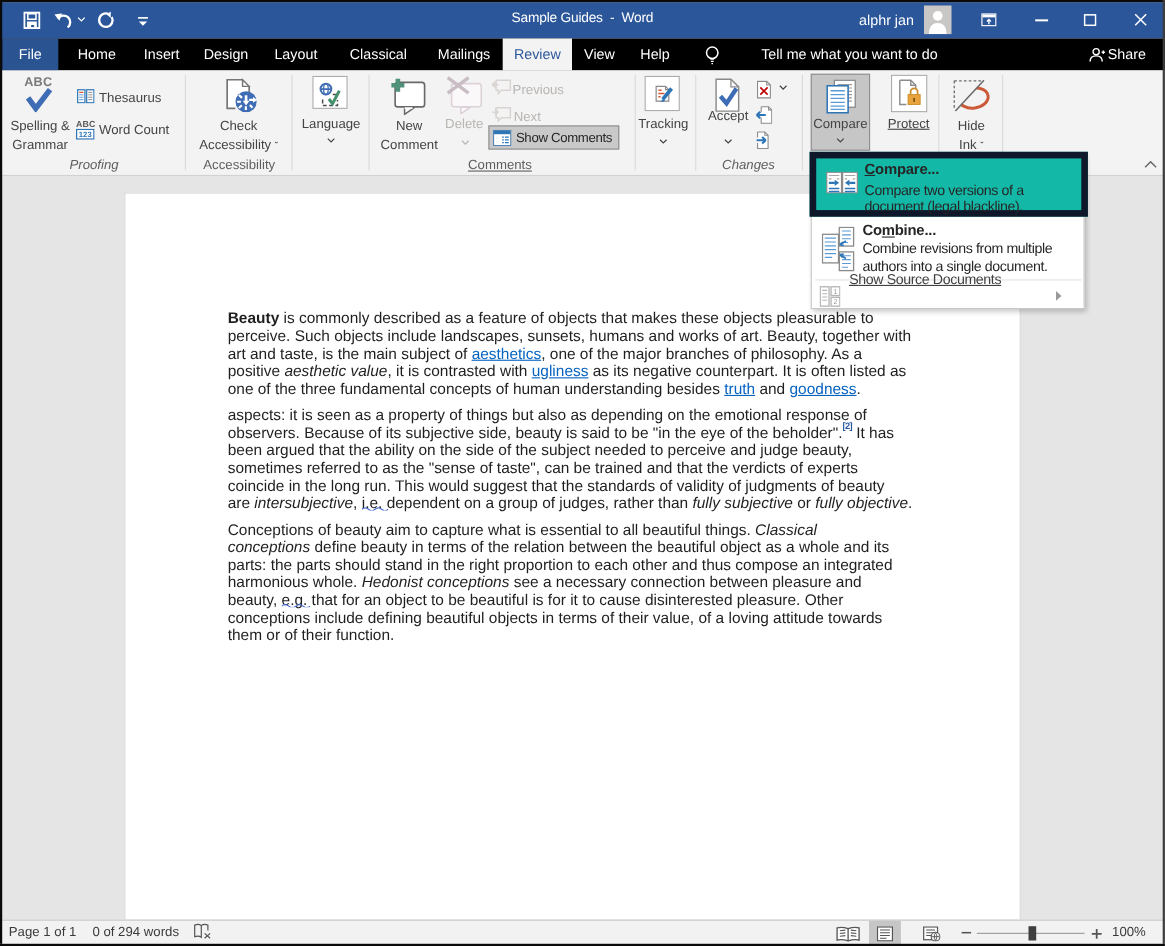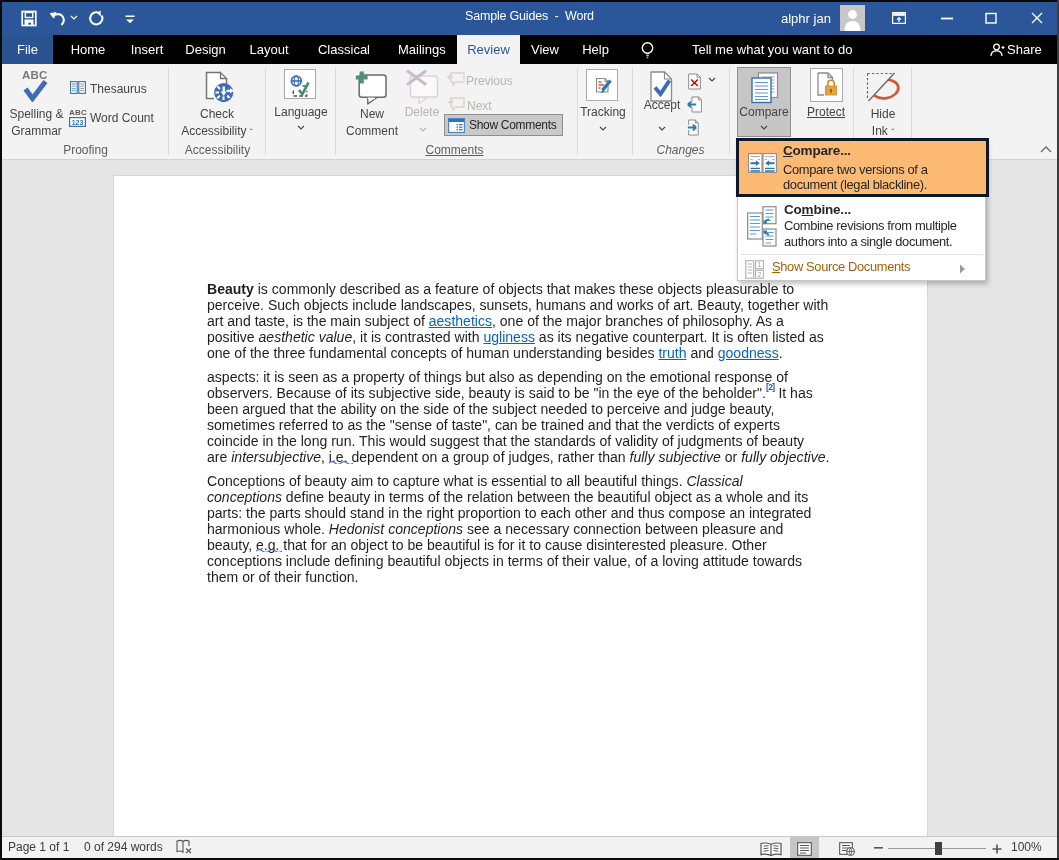--- a/index.html
+++ b/index.html
@@ -31,21 +31,21 @@
 #doc .ln { white-space:nowrap; height:16px; line-height:16px; }
 #doc .psp { height:8px; }
 #doc a { color:#0563c1; text-decoration:underline; }
 #doc sup { font-size:8.5px; line-height:0; position:relative; top:-2px; letter-spacing:-0.6px; font-weight:bold; }
 .sq { position:relative;margin-top:40px; }
 .sq svg { position:absolute; left:0px; top:10.5px; }
 
 #statusbar { position:absolute; left:0; top:836px; width:1059px; height:22px; background:#f2f2f2; border-top:1px solid #c8c8c8; color:#3b3b3b; font-size:12px; }
 
 #menu { position:absolute; left:737px; top:139px; width:249px; height:142px; background:#fff; border:1px solid #c6c6c6; box-shadow:2px 3px 5px rgba(0,0,0,0.25); z-index:20; }
-#mi1 { position:absolute; left:-2px; top:-2px; width:253px; height:59px; background:#fdba74; border:3px solid #0f172a;padding-left:28px; }
+#mi1 { position:absolute; left:-2px; top:-2px; width:253px; height:59px; background:#14b8a6; border:6px solid #0f172a;padding-left:28px; }
 .mtitle { position:absolute; font-size:13.5px; font-weight:bold; color:#262626; white-space:nowrap; letter-spacing:-0.2px; }
 .mdesc { position:absolute; font-size:12.9px; color:#262626; line-height:15.6px; white-space:nowrap; letter-spacing:-0.35px; }
 .u { text-decoration:underline; }
 </style>
 </head>
 <body>
   <div id="titlebar">
     <div id="title-text">Sample Guides&nbsp; -&nbsp; Word</div>
     <div class="abs" style="left:781px;top:9px;color:#fff;font-size:13px;">alphr jan</div>
     <svg class="abs" style="left:21px;top:8px;" width="16" height="17" viewBox="0 0 16 17">
@@ -114,21 +114,21 @@
   </div>
   <div id="ribbon">
     <div class="gsep" style="left:168px;"></div>
     <div class="gsep" style="left:265px;"></div>
     <div class="gsep" style="left:335px;"></div>
     <div class="gsep" style="left:577px;"></div>
     <div class="gsep" style="left:632px;"></div>
     <div class="gsep" style="left:729px;"></div>
     <div class="gsep" style="left:853px;"></div>
     <div class="gsep" style="left:911px;"></div>
-    <div class="glabel" style="left:23px;width:125px;">Proofing</div>
+    <div class="glabel" style="left:23px;width:125px;font-style:italic;">Proofing</div>
     <div class="glabel" style="left:155px;width:125px;">Accessibility</div>
     <div class="glabel" style="left:392px;width:125px;text-decoration:underline;">Comments</div>
     <div class="glabel" style="left:618px;width:125px;font-style:italic;">Changes</div>
 
     <div class="abs" style="left:22px;top:5px;width:30px;font-size:11.5px;font-weight:bold;color:#7a7a7a;letter-spacing:0.2px;">ABC</div>
     <svg class="abs" style="left:23px;top:16px;" width="25" height="22" viewBox="0 0 25 22">
       <path d="M2.5 9 L9.5 18.5 L22.5 1.5" fill="none" stroke="#3e6db5" stroke-width="5"></path>
     </svg>
     <div class="rlabel c2" style="left:0px;top:42px;width:73px;">Spelling &amp;<br>Grammar</div>
     <svg class="abs" style="left:70px;top:17px;" width="16" height="13" viewBox="0 0 16 13">
@@ -375,21 +375,21 @@
     <div class="mdesc" style="left:46px;top:78px;">Combine revisions from multiple<br>authors into a single document.</div>
     <div class="abs" style="left:3px;top:114px;width:242px;border-top:1px solid #e2e2e2;"></div>
     <svg class="abs" style="left:7px;top:120px;" width="19" height="19" viewBox="0 0 19 19">
       <rect x="0.7" y="0.7" width="8" height="17.6" fill="none" stroke="#b5b5b5" stroke-width="1.2"></rect>
       <path d="M2.5 4 L7 4 M2.5 7 L7 7 M2.5 10 L7 10 M2.5 13 L7 13" stroke="#b5b5b5" stroke-width="1"></path>
       <rect x="10.5" y="0.7" width="8" height="8" fill="none" stroke="#b5b5b5" stroke-width="1.2"></rect>
       <rect x="10.5" y="10.3" width="8" height="8" fill="none" stroke="#b5b5b5" stroke-width="1.2"></rect>
       <text x="14.5" y="7" font-size="6.5" fill="#9a9a9a" text-anchor="middle" font-family="Liberation Sans">1</text>
       <text x="14.5" y="16.6" font-size="6.5" fill="#9a9a9a" text-anchor="middle" font-family="Liberation Sans">2</text>
     </svg>
-    <div class="mdesc" style="left:34px;top:119px;color:#a16207;"><span class="u">S</span>how Source Documents</div>
+    <div class="mdesc" style="left:34px;top:106px;color:#404040;text-decoration:underline;"><span class="u">S</span>how Source Documents</div>
     <svg class="abs" style="left:221px;top:124px;" width="7" height="10" viewBox="0 0 7 10">
       <path d="M1 0.5 L6 5 L1 9.5 Z" fill="#9a9a9a"></path>
     </svg>
   </div>
   <div id="f-top"></div>
 <div id="f-left"></div>
 <div id="f-right"></div>
 <div id="f-bottom"></div>
 
 </body></html>

